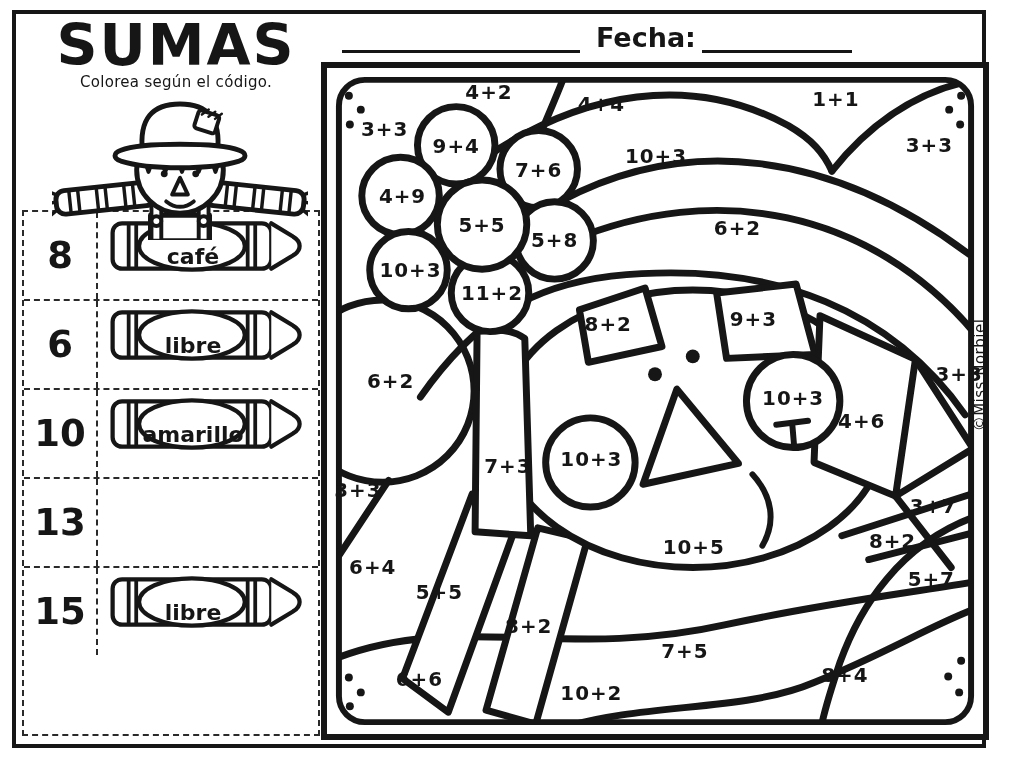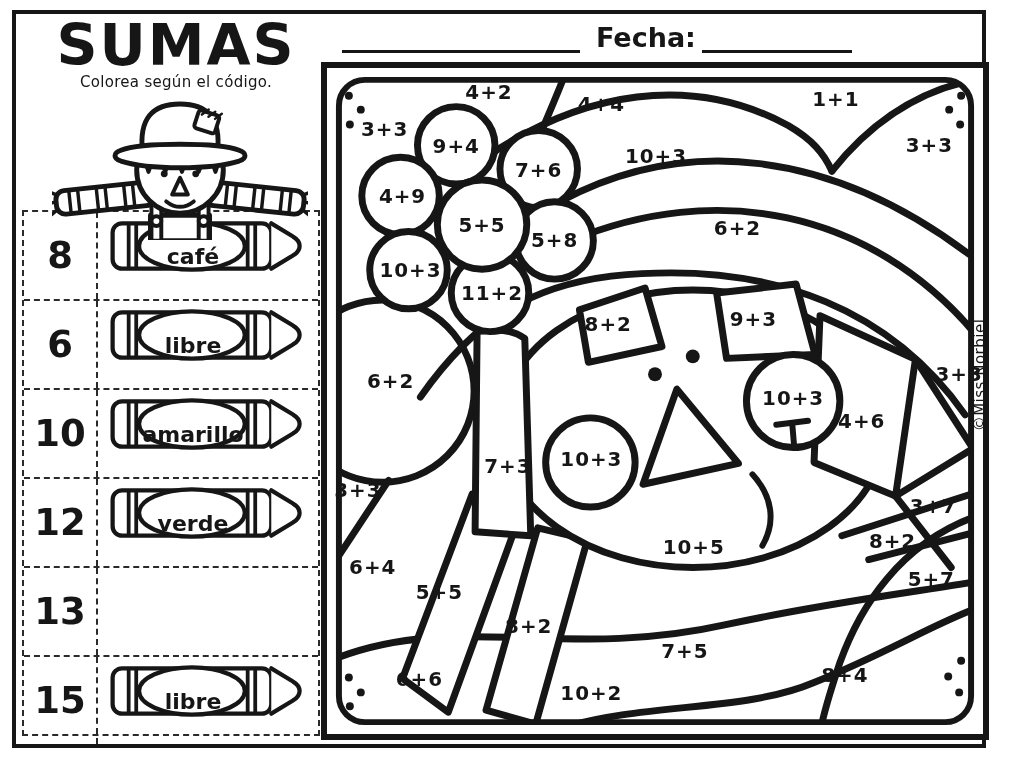--- a/index.html
+++ b/index.html
@@ -124,32 +124,20 @@
             <svg class="crayon" viewBox="0 0 230 72" fill="none" stroke="#161616" stroke-width="4.5" stroke-linecap="round" stroke-linejoin="round">
               <rect x="14" y="12" width="168" height="48" rx="10" fill="#fff"></rect>
               <path d="M182 12l23 14q7 4 7 10t-7 10l-23 14" fill="#fff"></path>
               <path d="M31 14v44 M39 14v44 M157 13v46 M165 13v46" stroke-width="4"></path>
               <ellipse cx="98" cy="36" rx="56" ry="25" fill="#fff"></ellipse>
             </svg>
             <span class="crayon-label">amarillo</span>
           </div>
         </div>
 
-        <div class="legend-row">
-          <div class="num">12</div>
-          <div class="crayon-cell">
-            <svg class="crayon" viewBox="0 0 230 72" fill="none" stroke="#161616" stroke-width="4.5" stroke-linecap="round" stroke-linejoin="round">
-              <rect x="14" y="12" width="168" height="48" rx="10" fill="#fff"></rect>
-              <path d="M182 12l23 14q7 4 7 10t-7 10l-23 14" fill="#fff"></path>
-              <path d="M31 14v44 M39 14v44 M157 13v46 M165 13v46" stroke-width="4"></path>
-              <ellipse cx="98" cy="36" rx="56" ry="25" fill="#fff"></ellipse>
-            </svg>
-            <span class="crayon-label">verde</span>
-          </div>
-        </div>
 
         <div class="legend-row">
           <div class="num">13</div>
         </div>
 
         <div class="legend-row">
           <div class="num">15</div>
           <div class="crayon-cell">
             <svg class="crayon" viewBox="0 0 230 72" fill="none" stroke="#161616" stroke-width="4.5" stroke-linecap="round" stroke-linejoin="round">
               <rect x="14" y="12" width="168" height="48" rx="10" fill="#fff"></rect>

